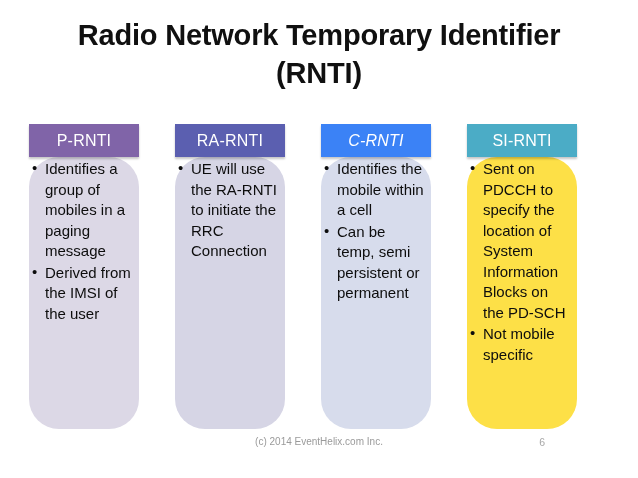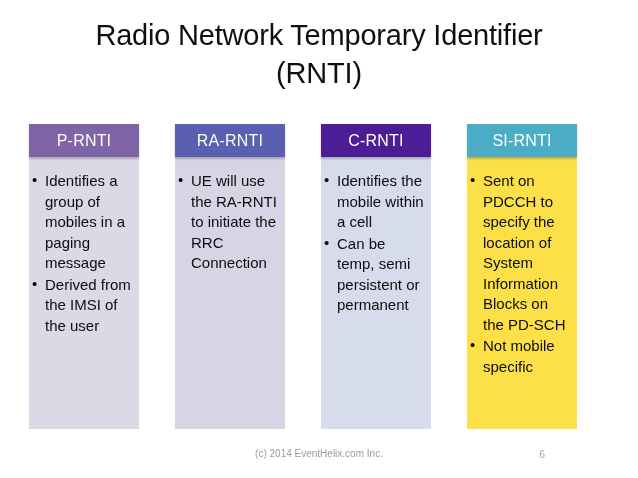--- a/index.html
+++ b/index.html
@@ -27,21 +27,21 @@
   .title-block {
     position: absolute;
     left: 0;
     top: 16px;
     width: 638px;
     text-align: center;
   }
   .title-line {
     font-size: 29px;
     line-height: 38px;
-    font-weight: 400;
+    font-weight: 700;
     letter-spacing: -0.2px;
     color: #101010;
     font-family: "Liberation Sans", sans-serif;
     text-align: center;
   }
 
   
   .columns {
     position: absolute;
     left: 29px;
@@ -63,24 +63,25 @@
     text-align: center;
     color: #ffffff;
     font-size: 16px;
     font-weight: 400;
     letter-spacing: 0.2px;
     box-shadow: 0 2px 2px rgba(0,0,0,0.22);
     position: relative;
     z-index: 2;
   }
   .col-body {
-    padding: 14px 4px 8px 2px;
+    padding: 2px 4px 8px 2px;
     box-sizing: border-box;
     position: relative;
     z-index: 1;
+    border-radius: 30px;
   }
   
   .col-body.h1 { min-height: 272px; }
   .col-body.h2 { min-height: 272px; }
   .col-body.h3 { min-height: 272px; }
   .col-body.h4 { min-height: 272px; }
 
   ul.bullets {
     margin: 0;
     padding: 0;
@@ -102,21 +103,21 @@
     top: -1px;
     font-size: 15px;
     line-height: 20.5px;
     color: #0d0d0d;
   }
 
   
   .footer {
     position: absolute;
     left: 0;
-    top: 447px;
+    top: 435px;
     width: 580px;
     height: 20px;
   }
   .footer-text {
     position: absolute;
     left: 0;
     top: 0;
     width: 638px;
     text-align: center;
     font-size: 10px;
@@ -158,21 +159,21 @@
     <div class="column">
       <div class="col-header" style="background: rgb(91, 95, 176);">RA-RNTI</div>
       <div class="col-body h2" style="background: rgb(214, 213, 229);">
         <ul class="bullets">
           <li>UE will use the RA-RNTI to initiate the RRC Connection</li>
         </ul>
       </div>
     </div>
 
     <div class="column">
-      <div class="col-header" style="background: #4c1d95;">C-RNTI</div>
+      <div class="col-header" style="background: #3b82f6; font-style: italic;">C-RNTI</div>
       <div class="col-body h3" style="background: rgb(215, 220, 236);">
         <ul class="bullets">
           <li>Identifies the  mobile within a cell</li>
           <li>Can be temp, semi persistent or permanent</li>
         </ul>
       </div>
     </div>
 
     <div class="column">
       <div class="col-header" style="background: rgb(75, 172, 198);">SI-RNTI</div>

